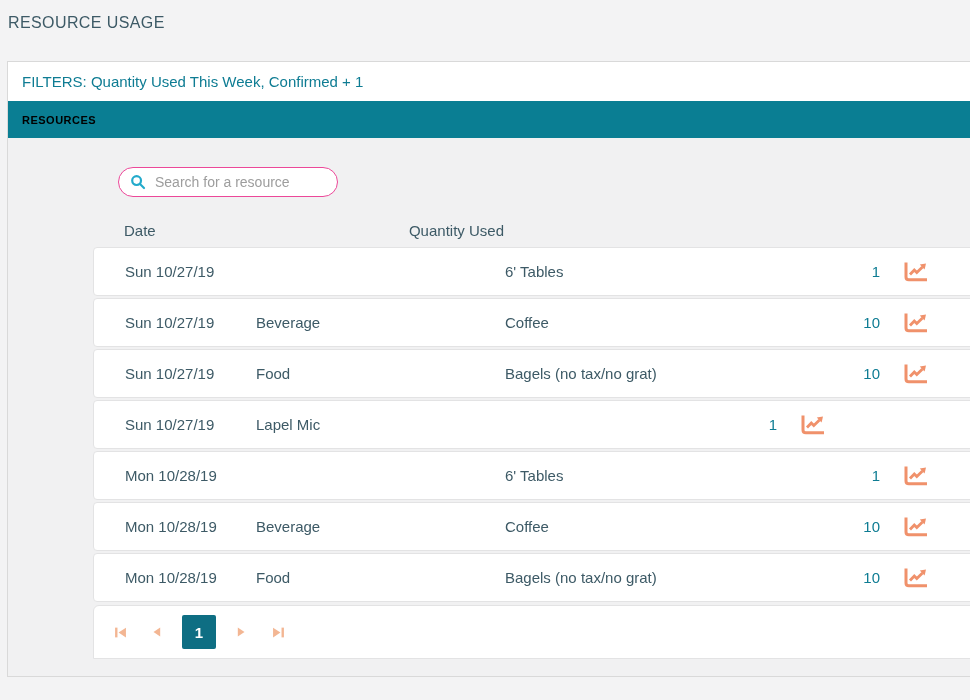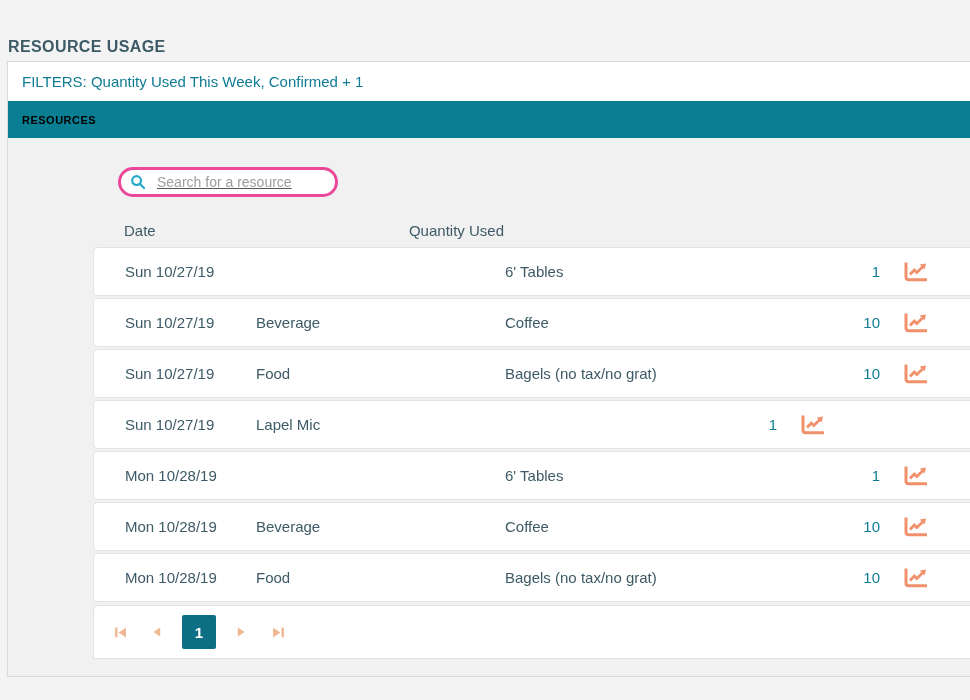--- a/index.html
+++ b/index.html
@@ -8,24 +8,23 @@
     position: relative;
     background: #f3f3f4;
     font-family: "Liberation Sans", sans-serif;
     color: #3d5a66;
   }
 
   .page-title {
     position: absolute;
     left: 8px; top: 14px;
     font-size: 16px;
-    font-weight: 700;
+    font-weight: 400;
     letter-spacing: .4px;
     color: #3d5a66;
-    margin-top: 24px;
   }
 
   .panel {
     position: absolute;
     left: 7px; top: 61px;
     width: 978px;            
     height: 616px;
     border: 1px solid #d9d9d9;
     background: #f1f1f2;
   }
@@ -58,29 +57,28 @@
   .panel-body { padding: 29px 0 0 85px; }
 
   .search-wrap {
     position: relative;
     margin-left: 25px;
     width: 220px;
     height: 30px;
   }
   .search-wrap input {
     width: 100%; height: 30px;
-    border: 3px solid #ec4899;
+    border: 1px solid #ec4899;
     border-radius: 15px;
     background: #ffffff;
     padding: 0 12px 0 36px;
     font-family: "Liberation Sans", sans-serif;
     font-size: 14px;
     color: #555555;
     outline: none;
-    text-decoration: underline;
   }
   .search-wrap input::placeholder { color: #9d9d9d; }
   .search-icon {
     position: absolute;
     left: 12px; top: 7px;
     width: 16px; height: 16px;
     color: #22aacb;
     pointer-events: none;
   }
 

